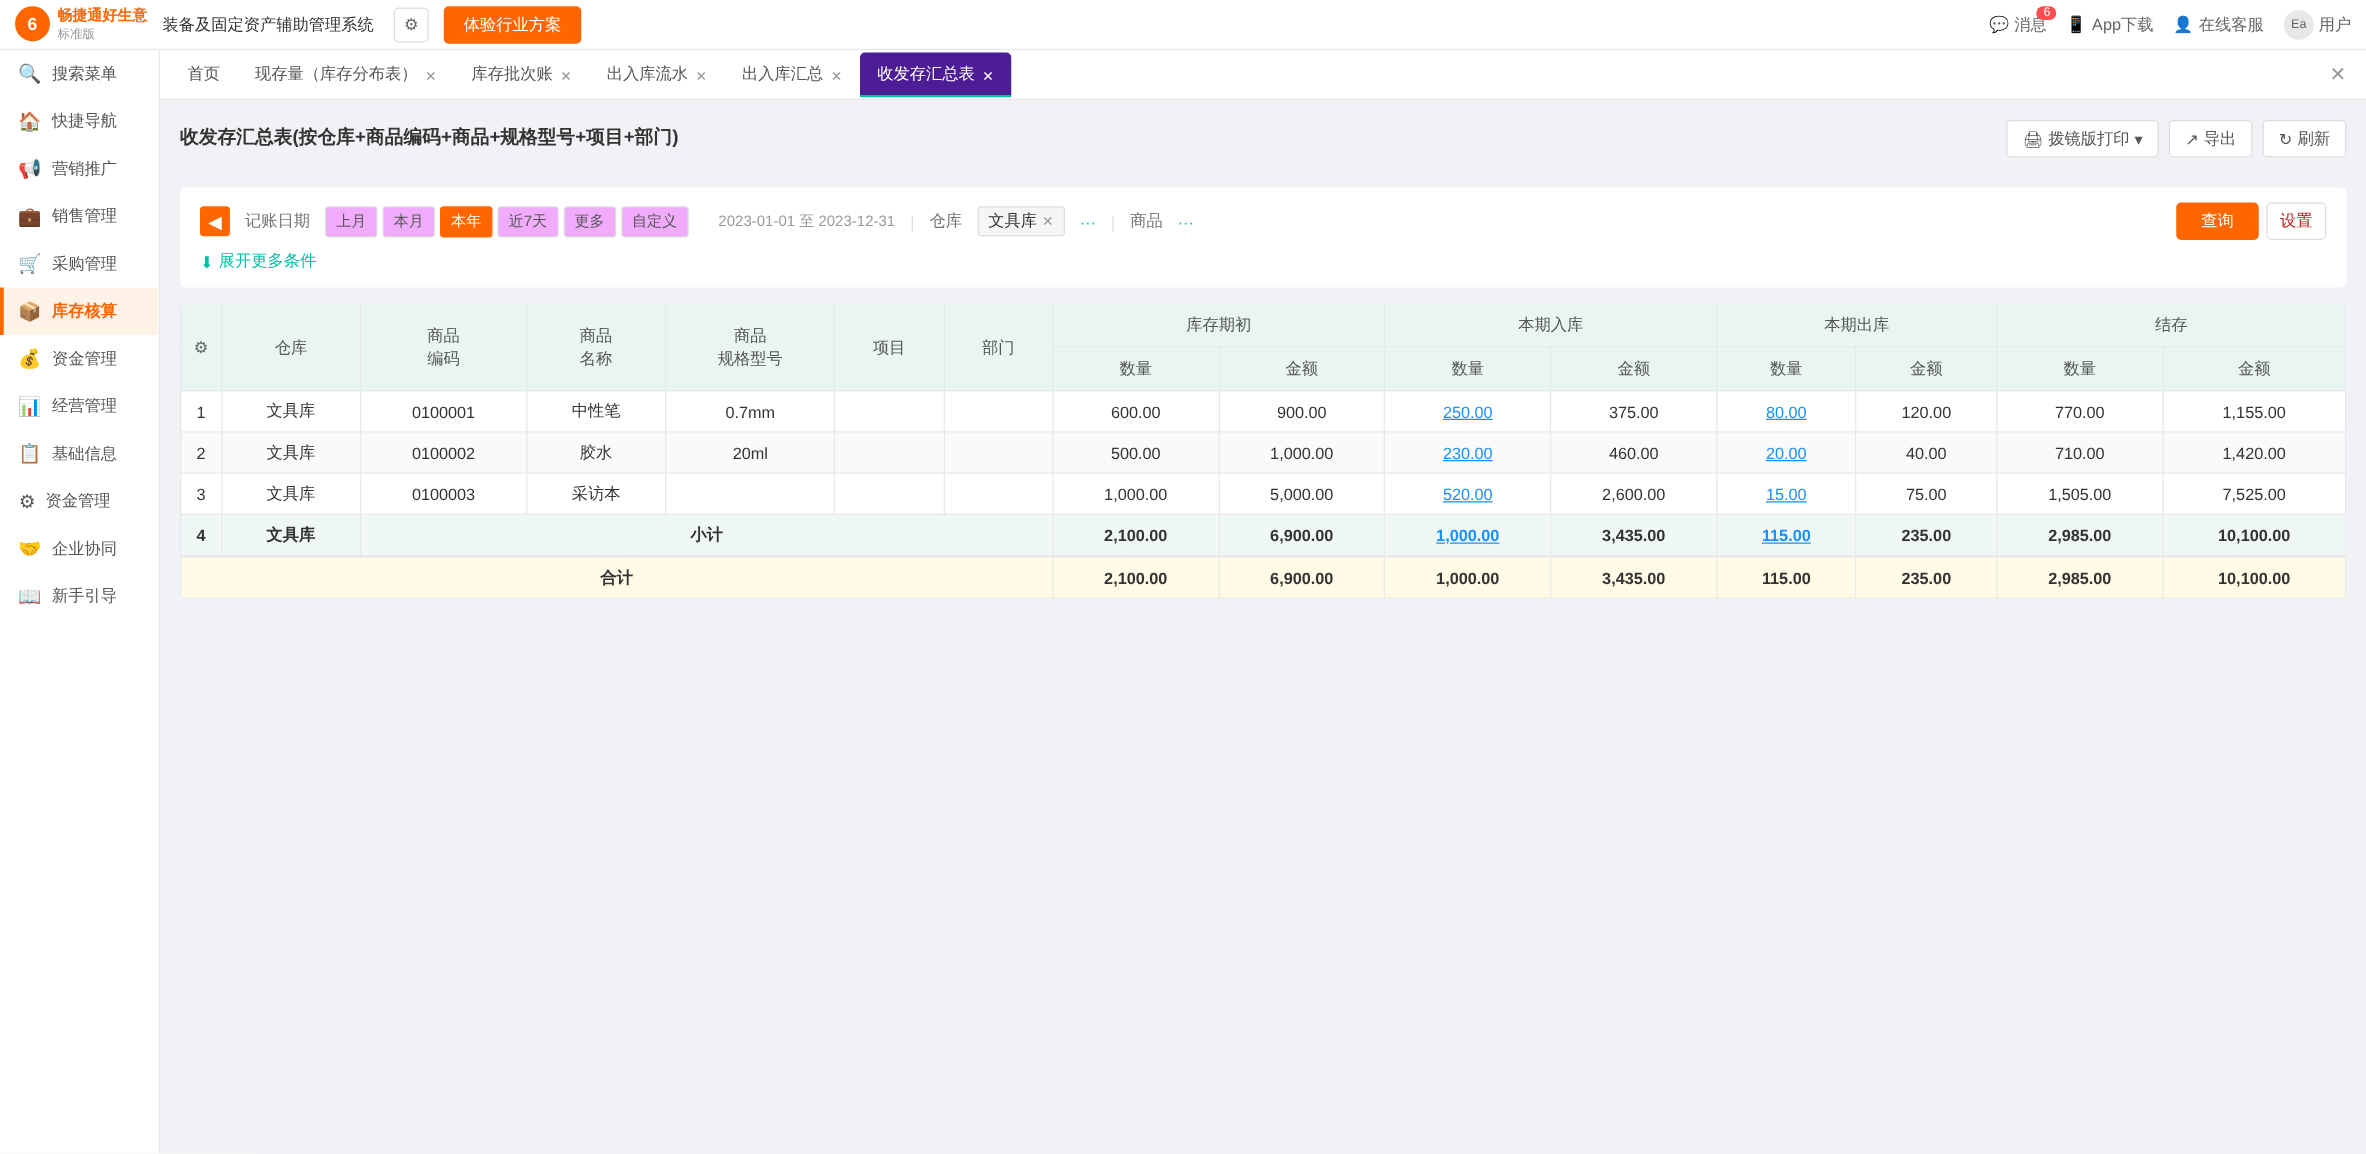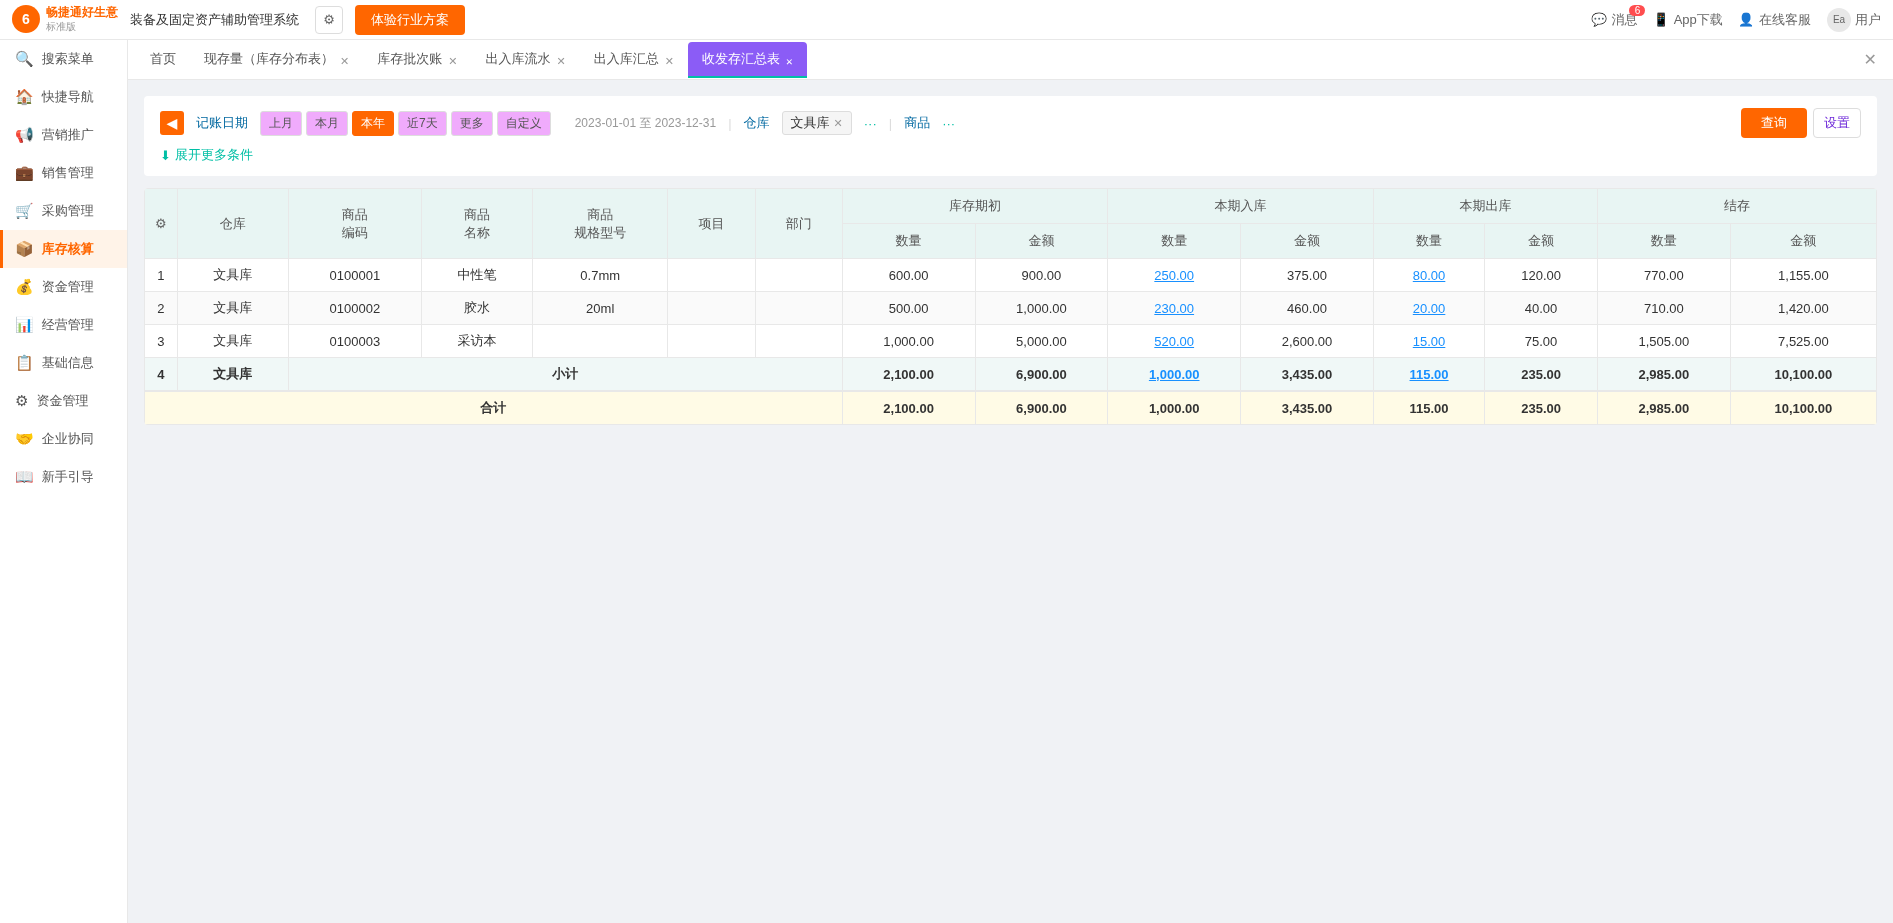--- a/index.html
+++ b/index.html
@@ -28,46 +28,46 @@
     .avatar { width: 24px; height: 24px; background: #e8e8e8; border-radius: 50%; display: flex; align-items: center; justify-content: center; font-size: 10px; color: #666; }
 
     
     .sidebar-item { display: flex; align-items: center; gap: 8px; padding: 10px 12px; cursor: pointer; font-size: 13px; color: #555; border-left: 3px solid transparent; }
     .sidebar-item.active { background: #fff3e8; color: #ff6600; border-left-color: #ff6600; font-weight: bold; }
     .sidebar-icon { font-size: 15px; }
 
     
     .tab-bar { display: flex; align-items: center; background: #fff; border-bottom: 1px solid #e8e8e8; padding: 0 8px; flex-shrink: 0; height: 40px; }
     .tab-item { display: flex; align-items: flex-end; gap: 6px; padding: 8px 14px; cursor: pointer; font-size: 13px; color: #555; border-bottom: 2px solid transparent; white-space: nowrap; }
-    .tab-item.active { color: #fff; background: #8b5cf6; border-radius: 4px 4px 0 0; border-bottom-color: #00bfa5; font-family: Liberation Mono, monospace; }
+    .tab-item.active { color: #fff; background: #4c1d95; border-radius: 4px 4px 0 0; border-bottom-color: #00bfa5; }
     .tab-close { font-size: 11px; color: #999; cursor: pointer; }
     .tab-item.active .tab-close { color: #fff; }
     .tab-bar-close { margin-left: auto; font-size: 16px; color: #999; cursor: pointer; padding: 4px 8px; }
 
     
     .page-content { flex: 1; overflow: auto; padding: 16px; }
     .page-title { font-size: 15px; font-weight: bold; color: #333; margin-bottom: 16px; }
     .toolbar { display: flex; align-items: center; justify-content: flex-end; gap: 8px; margin-bottom: 12px; }
     .toolbar-btn { display: flex; align-items: center; gap: 4px; padding: 5px 12px; border: 1px solid #ddd; border-radius: 4px; cursor: pointer; background: #fff; font-size: 13px; color: #555; }
 
     
     .filter-area { background: #fff; border-radius: 4px; padding: 12px 16px; margin-bottom: 12px; }
     .filter-row { display: flex; align-items: center; gap: 12px; flex-wrap: wrap; }
-    .filter-label { color: #0369a1; font-size: 13px; }
+    .filter-label { color: #737373; font-size: 13px; }
     .date-btns { display: flex; gap: 4px; align-items: center; }
     .date-btn { padding: 3px 8px; border: 1px solid #ddd; border-radius: 3px; cursor: pointer; font-size: 12px; color: #555; background: #f0abfc; }
     .date-btn.active { background: #ff6600; color: #fff; border-color: #ff6600; }
     .date-range { font-size: 12px; color: #999; margin-left: 12px; }
     .filter-divider { color: #ddd; }
     .warehouse-tag { display: inline-flex; align-items: center; gap: 4px; background: #f5f5f5; border: 1px solid #ddd; border-radius: 3px; padding: 2px 8px; font-size: 13px; }
     .tag-close { cursor: pointer; color: #999; font-size: 11px; }
     .filter-more-btn { color: #00bfa5; cursor: pointer; font-size: 13px; border: none; background: none; }
     .expand-btn { display: flex; align-items: center; gap: 4px; color: #00bfa5; cursor: pointer; font-size: 13px; border: none; background: none; margin-top: 6px; }
     .query-btn { background: #ff6600; color: #fff; border: none; border-radius: 4px; padding: 6px 20px; cursor: pointer; font-size: 13px; }
-    .settings-icon-btn { padding: 5px 10px; border: 1px solid #ddd; border-radius: 4px; cursor: pointer; background: #fff; font-size: 13px; color: #6d28d9; }
+    .settings-icon-btn { padding: 5px 10px; border: 1px solid #ddd; border-radius: 4px; cursor: pointer; background: #fff; font-size: 13px; color: #b91c1c; }
 
     
     .table-wrapper { background: #fff; border-radius: 4px; overflow: hidden; }
     table { width: 100%; border-collapse: collapse; }
     thead tr { background: #e8f5f3; }
     th { padding: 8px 10px; text-align: center; font-size: 13px; color: #555; font-weight: normal; border: 1px solid #e8e8e8; white-space: nowrap; }
     td { padding: 7px 10px; text-align: center; font-size: 13px; color: #333; border: 1px solid #e8e8e8; }
     tr:nth-child(even) td { background: #fafafa; }
     tr.subtotal td { font-weight: bold; background: #f0f8f7; }
     .number-link { color: #1890ff; text-decoration: underline; cursor: pointer; }
@@ -193,20 +193,38 @@
           <span class="tab-close">✕</span>
         </div>
         <div class="tab-item active">
           <span>收发存汇总表</span>
           <span class="tab-close">✕</span>
         </div>
         <div class="tab-bar-close">✕</div>
       </div>
 
       <div class="page-content">
+        <div style="display:flex; align-items:center; justify-content:space-between; margin-bottom:12px;">
+          <div class="page-title">收发存汇总表(按仓库+商品编码+商品+规格型号+项目+部门)</div>
+          <div class="toolbar">
+            <button class="toolbar-btn">
+              <span>🖨</span>
+              <span>拨镜版打印</span>
+              <span>▾</span>
+            </button>
+            <button class="toolbar-btn">
+              <span>↗</span>
+              <span>导出</span>
+            </button>
+            <button class="toolbar-btn">
+              <span>↻</span>
+              <span>刷新</span>
+            </button>
+          </div>
+        </div>
 
         <div class="filter-area">
           <div class="filter-row">
             <div style="display:flex;align-items:center;gap:6px; flex-shrink:0;">
               <div style="width:24px;height:24px;background:#ff6600;color:#fff;display:flex;align-items:center;justify-content:center;border-radius:3px;cursor:pointer;font-size:14px;">◀</div>
             </div>
             <span class="filter-label">记账日期</span>
             <div class="date-btns">
               <button class="date-btn">上月</button>
               <button class="date-btn">本月</button>

